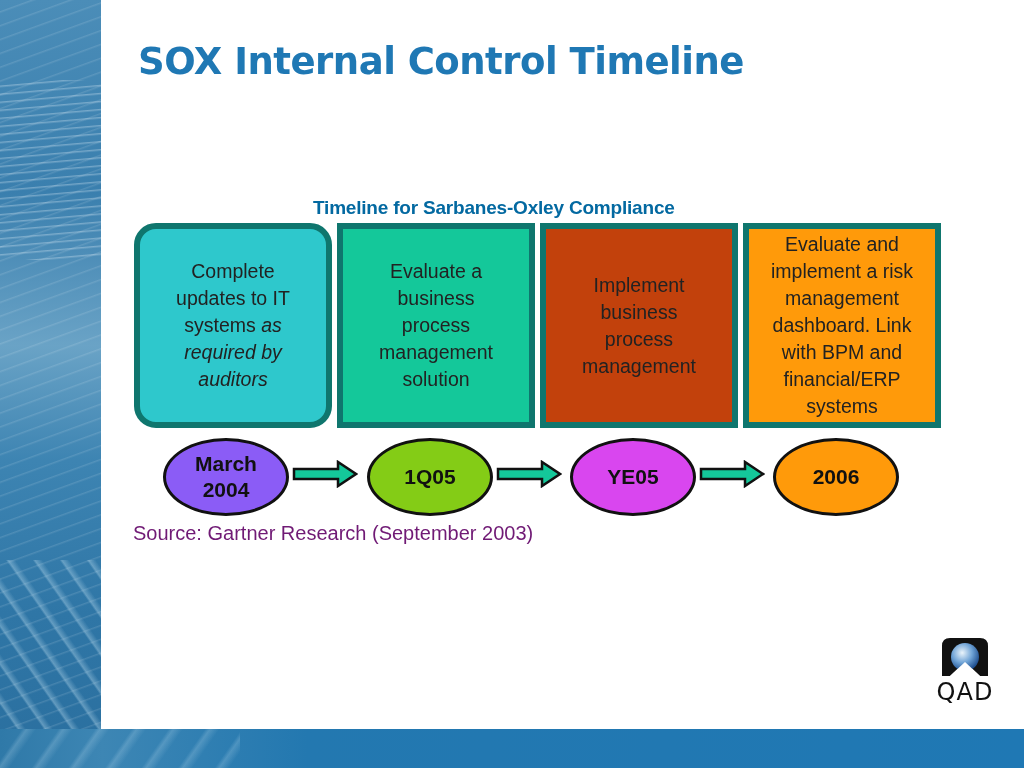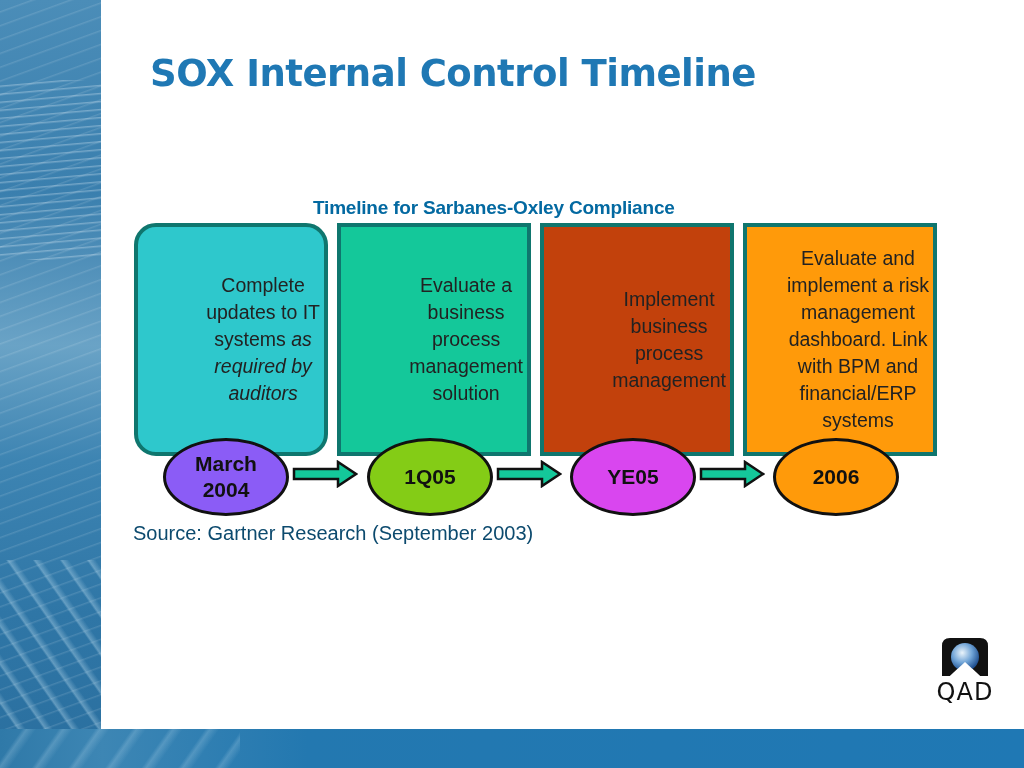--- a/index.html
+++ b/index.html
@@ -30,52 +30,52 @@
     }
     .bottom-bar .streak {
       position: absolute; left: 0; top: 0; width: 240px; height: 39px;
       background: repeating-linear-gradient(125deg, rgba(255,255,255,0) 0px, rgba(255,255,255,0) 18px, rgba(180,215,235,0.25) 22px, rgba(255,255,255,0) 30px);
     }
 
     .title {
       position: absolute; left: 138px; top: 40px;
       font-family: "DejaVu Sans", sans-serif;
       font-weight: bold; font-size: 37px; color: #1f78b4;
-      letter-spacing: -0.5px; margin: 12px; white-space: nowrap;
+      letter-spacing: -0.5px; margin: 0; white-space: nowrap;
     }
 
     .diagram-title {
       position: absolute; left: 313px; top: 197px;
       font-weight: bold; font-size: 19px; color: #0369a1;
       white-space: nowrap; letter-spacing: -0.2px;
     }
 
     .box {
       position: absolute; top: 223px; width: 178px; height: 193px;
-      border: 4px solid #0f766e; box-sizing: content-box;
-      display: flex; align-items: center; justify-content: flex-end;
+      border: 6px solid #0f766e; box-sizing: content-box;
+      display: flex; align-items: center; justify-content: center;
       text-align: center; font-size: 19.5px; line-height: 27px; color: #222;
-      padding: 16px 4px;
+      padding: 0 4px;
     }
     .box .txt { white-space: pre-line; }
     .box em { font-style: italic; }
 
     .oval {
       position: absolute; top: 438px; width: 120px; height: 72px;
       border: 3px solid #111; border-radius: 50%;
       display: flex; align-items: center; justify-content: center;
       text-align: center; font-weight: bold; font-size: 21px; line-height: 26px; color: #111;
       white-space: pre-line;
     }
 
     .arrow { position: absolute; top: 460px; width: 66px; height: 28px; }
 
     .source {
       position: absolute; left: 133px; top: 522px;
-      font-size: 20px; color: #0c4a6e; white-space: nowrap;
+      font-size: 20px; color: #701a75; white-space: nowrap;
     }
 
     .logo { position: absolute; left: 928px; top: 636px; width: 74px; height: 72px; }
     .logo-text {
       position: absolute; left: 928px; top: 678px; width: 74px; text-align: center;
       font-family: "DejaVu Sans", sans-serif; font-size: 24px; font-weight: normal;
       letter-spacing: 1px; color: #111;
     }
   </style>
 </head>

